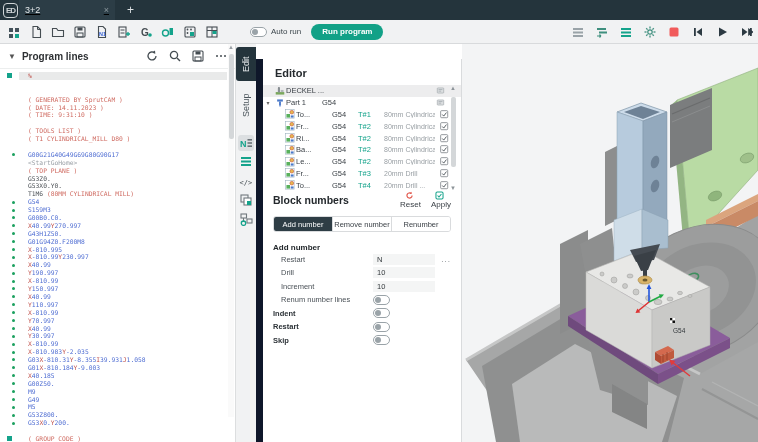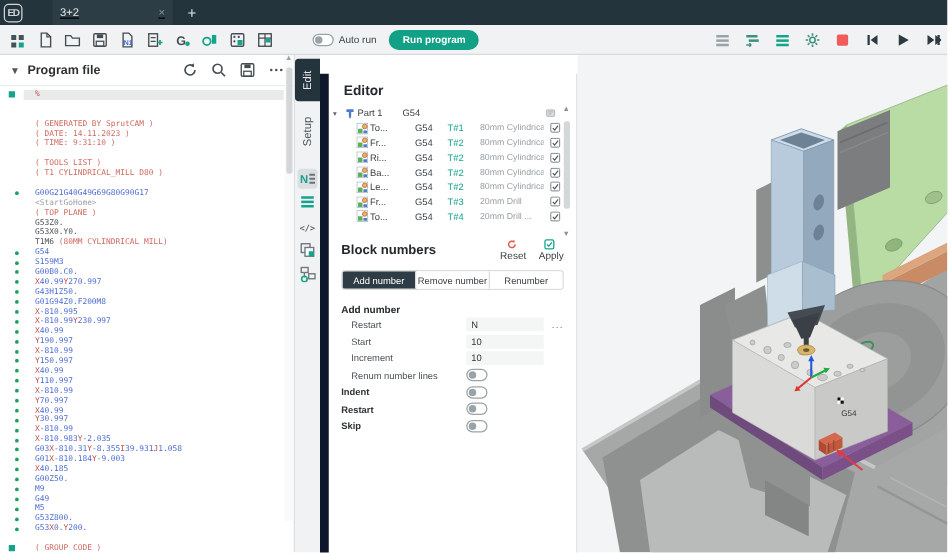--- a/index.html
+++ b/index.html
@@ -5,21 +5,21 @@
   * { margin:0; padding:0; box-sizing:border-box; }
   html,body { width:758px; height:442px; overflow:hidden; background:#fff;
     font-family:"Liberation Sans", sans-serif; }
   #app { position:relative; width:662px; height:442px; }
 
   
   #topbar { position:absolute; left:0; top:0; width:758px; height:20px; background:#24343c;
     display:flex; align-items:center; }
   #logo { width:15px; height:15px; margin-left:3px; border:1.6px solid #cfd4d6; border-radius:4px;
     display:flex; align-items:center; justify-content:center; color:#cfd4d6; font-size:8px; font-weight:bold; letter-spacing:-1px;}
-  #tab { margin-left:24px; width:96px; height:20px; background:#2c3d46; display:flex; align-items:center;
+  #tab { margin-left:1px; width:96px; height:20px; background:#2c3d46; display:flex; align-items:center;
     padding:0 6px;text-decoration:underline; }
   #tab .t { color:#e3e7e9; font-size:9px; flex:1; }
   #tab .x { color:#8b979d; font-size:9px; }
   #newtab { color:#dfe3e5; font-size:12px; margin-left:12px; }
 
   
   #toolbar { position:absolute; left:0; top:20px; width:758px; height:24px; background:#f1f2f3;
     border-bottom:1px solid #d8dadc; display:flex; align-items:center; }
   .tbtn { width:17px; height:17px; margin-left:5px; display:flex; align-items:center; justify-content:center; }
   .tbtn svg { width:14px; height:14px; }
@@ -77,21 +77,21 @@
   .trow .tl { width:26px; color:#14a38b; }
   .trow .ds { flex:1; color:#9aa0a5; white-space:nowrap; overflow:hidden; font-size:7px;}
   .trow .ck { width:18px; display:flex; justify-content:center; }
   .trow .ck svg { width:9px; height:9px; }
   #ed-scroll { position:absolute; right:4px; top:0px; width:7px; height:110px; }
   #ed-thumb { position:absolute; right:1px; top:12px; width:5px; height:70px; background:#d4d7d9; border-radius:2px;}
   .scar { position:absolute; right:1px; font-size:6px; color:#8d9499; }
 
   
   #bn { padding:0 10px; }
-  #bn-head { display:flex; align-items:center; margin-top:12px; }
+  #bn-head { display:flex; align-items:center; margin-top:0; }
   #bn-title { font-size:10.5px; font-weight:bold; color:#24292d; flex:1; }
   .bn-act { display:flex; align-items:center; font-size:8px; color:#3b4147; margin-left:10px;flex-direction:column;}
   .bn-act svg { width:9px; height:9px; margin-right:3px; }
   #bn-tabs { display:flex; margin-top:7px; border:1px solid #d9dbdd; border-radius:3px; overflow:hidden; height:16px;}
   .bn-tab { flex:1; font-size:7.5px; color:#3b4147; display:flex; align-items:center; justify-content:center;
     background:#fff; border-right:1px solid #d9dbdd;}
   .bn-tab:last-child { border-right:none; }
   .bn-tab.active { background:#2e3d45; color:#fff; }
   #bn-section { font-size:8px; font-weight:bold; color:#24292d; margin-top:11px; }
   .frow { display:flex; align-items:center; height:12.5px; font-size:7.5px; color:#4a5157; margin-top:1px;}
@@ -255,21 +255,21 @@
             <polygon points="9.2,3 14.5,7 9.2,11" fill="#2c3a42"></polygon>
             <rect x="11" y="3" width="1.8" height="8" fill="#2c3a42"></rect>
           </svg>
         </span>
       </span>
   </div>
 
   <div id="pf">
     <div id="pf-head">
       <span class="chev">▼</span>
-      <span id="pf-title">Program file</span>
+      <span id="pf-title">Program lines</span>
       <span id="pf-hicons" style="display:flex;">
           <span class="tbtn">
             <svg viewBox="0 0 14 14">
               <path d="M11 7a4 4 0 1 1-1.3-3" fill="none" stroke="#454d52" stroke-width="1.3"></path>
               <path d="M10 1.5 10.3 4.8 7.2 3.6Z" fill="#454d52"></path>
             </svg>
           </span>
           <span class="tbtn">
             <svg viewBox="0 0 14 14">
               <circle cx="6" cy="6" r="3.6" fill="none" stroke="#454d52" stroke-width="1.3"></circle>
@@ -379,20 +379,39 @@
             <rect x="8" y="7" width="5" height="4" fill="none" stroke="#70787d" stroke-width="1.1"></rect>
             <path d="M4.5 6v4" stroke="#70787d"></path>
             <circle cx="4.5" cy="11.2" r="2.2" fill="none" stroke="#14a38b" stroke-width="1.3"></circle>
           </svg>
         </span></span>
   </div>
 
   <div id="ed">
     <div id="ed-title">Editor</div>
     <div id="tree">
+        <div class="trow hdr">
+          <span class="ticon" style="margin-left: 10px;">
+            <svg viewBox="0 0 14 14">
+              <rect x="1" y="8.5" width="12" height="3.5" fill="#7aa85c"></rect>
+              <rect x="4" y="3" width="3" height="6" fill="#8a9096"></rect>
+              <rect x="8" y="5.5" width="4" height="3" fill="#b2b7ba"></rect>
+              <rect x="4.5" y="1.5" width="2" height="2" fill="#6d7378"></rect>
+            </svg>
+          </span>
+          <span class="nm" style="width: 120px;">DECKEL ...</span>
+          <span style="flex: 1 1 0%;"></span>
+          <span class="ck" style="margin-right: 12px;">
+            <svg viewBox="0 0 14 14">
+              <rect x="2" y="3" width="10" height="8" rx="1" fill="#dcdfe1" stroke="#98a0a5" stroke-width="0.9"></rect>
+              <line x1="4" y1="5.5" x2="10" y2="5.5" stroke="#98a0a5"></line>
+              <line x1="4" y1="8" x2="8" y2="8" stroke="#98a0a5"></line>
+            </svg>
+          </span>
+        </div>
         <div class="trow">
           <span class="chev">▾</span>
           <span class="ticon">
             <svg viewBox="0 0 14 14">
               <rect x="3" y="2" width="8" height="3" fill="#4a79c9"></rect>
               <rect x="5.7" y="5" width="2.6" height="5.5" fill="#4a79c9"></rect>
               <polygon points="5.7,10.5 8.3,10.5 7,12.5" fill="#4a79c9"></polygon>
             </svg>
           </span>
           <span class="nm">Part 1</span>
@@ -583,21 +602,21 @@
           <span class="bn-tab">Renumber</span>
         </div>
       <div id="bn-section">Add number</div>
       <div id="bn-fields">
           <div class="frow">
             <span class="lb">Restart</span>
             <span class="vl">N</span>
             <span class="more">...</span>
           </div>
           <div class="frow">
-            <span class="lb">Start</span>
+            <span class="lb">Drill</span>
             <span class="vl">10</span>
           </div>
           <div class="frow">
             <span class="lb">Increment</span>
             <span class="vl">10</span>
           </div>
           <div class="frow">
             <span class="lb">Renum number lines</span>
             <span class="toggle">
               <span class="knob"></span>

